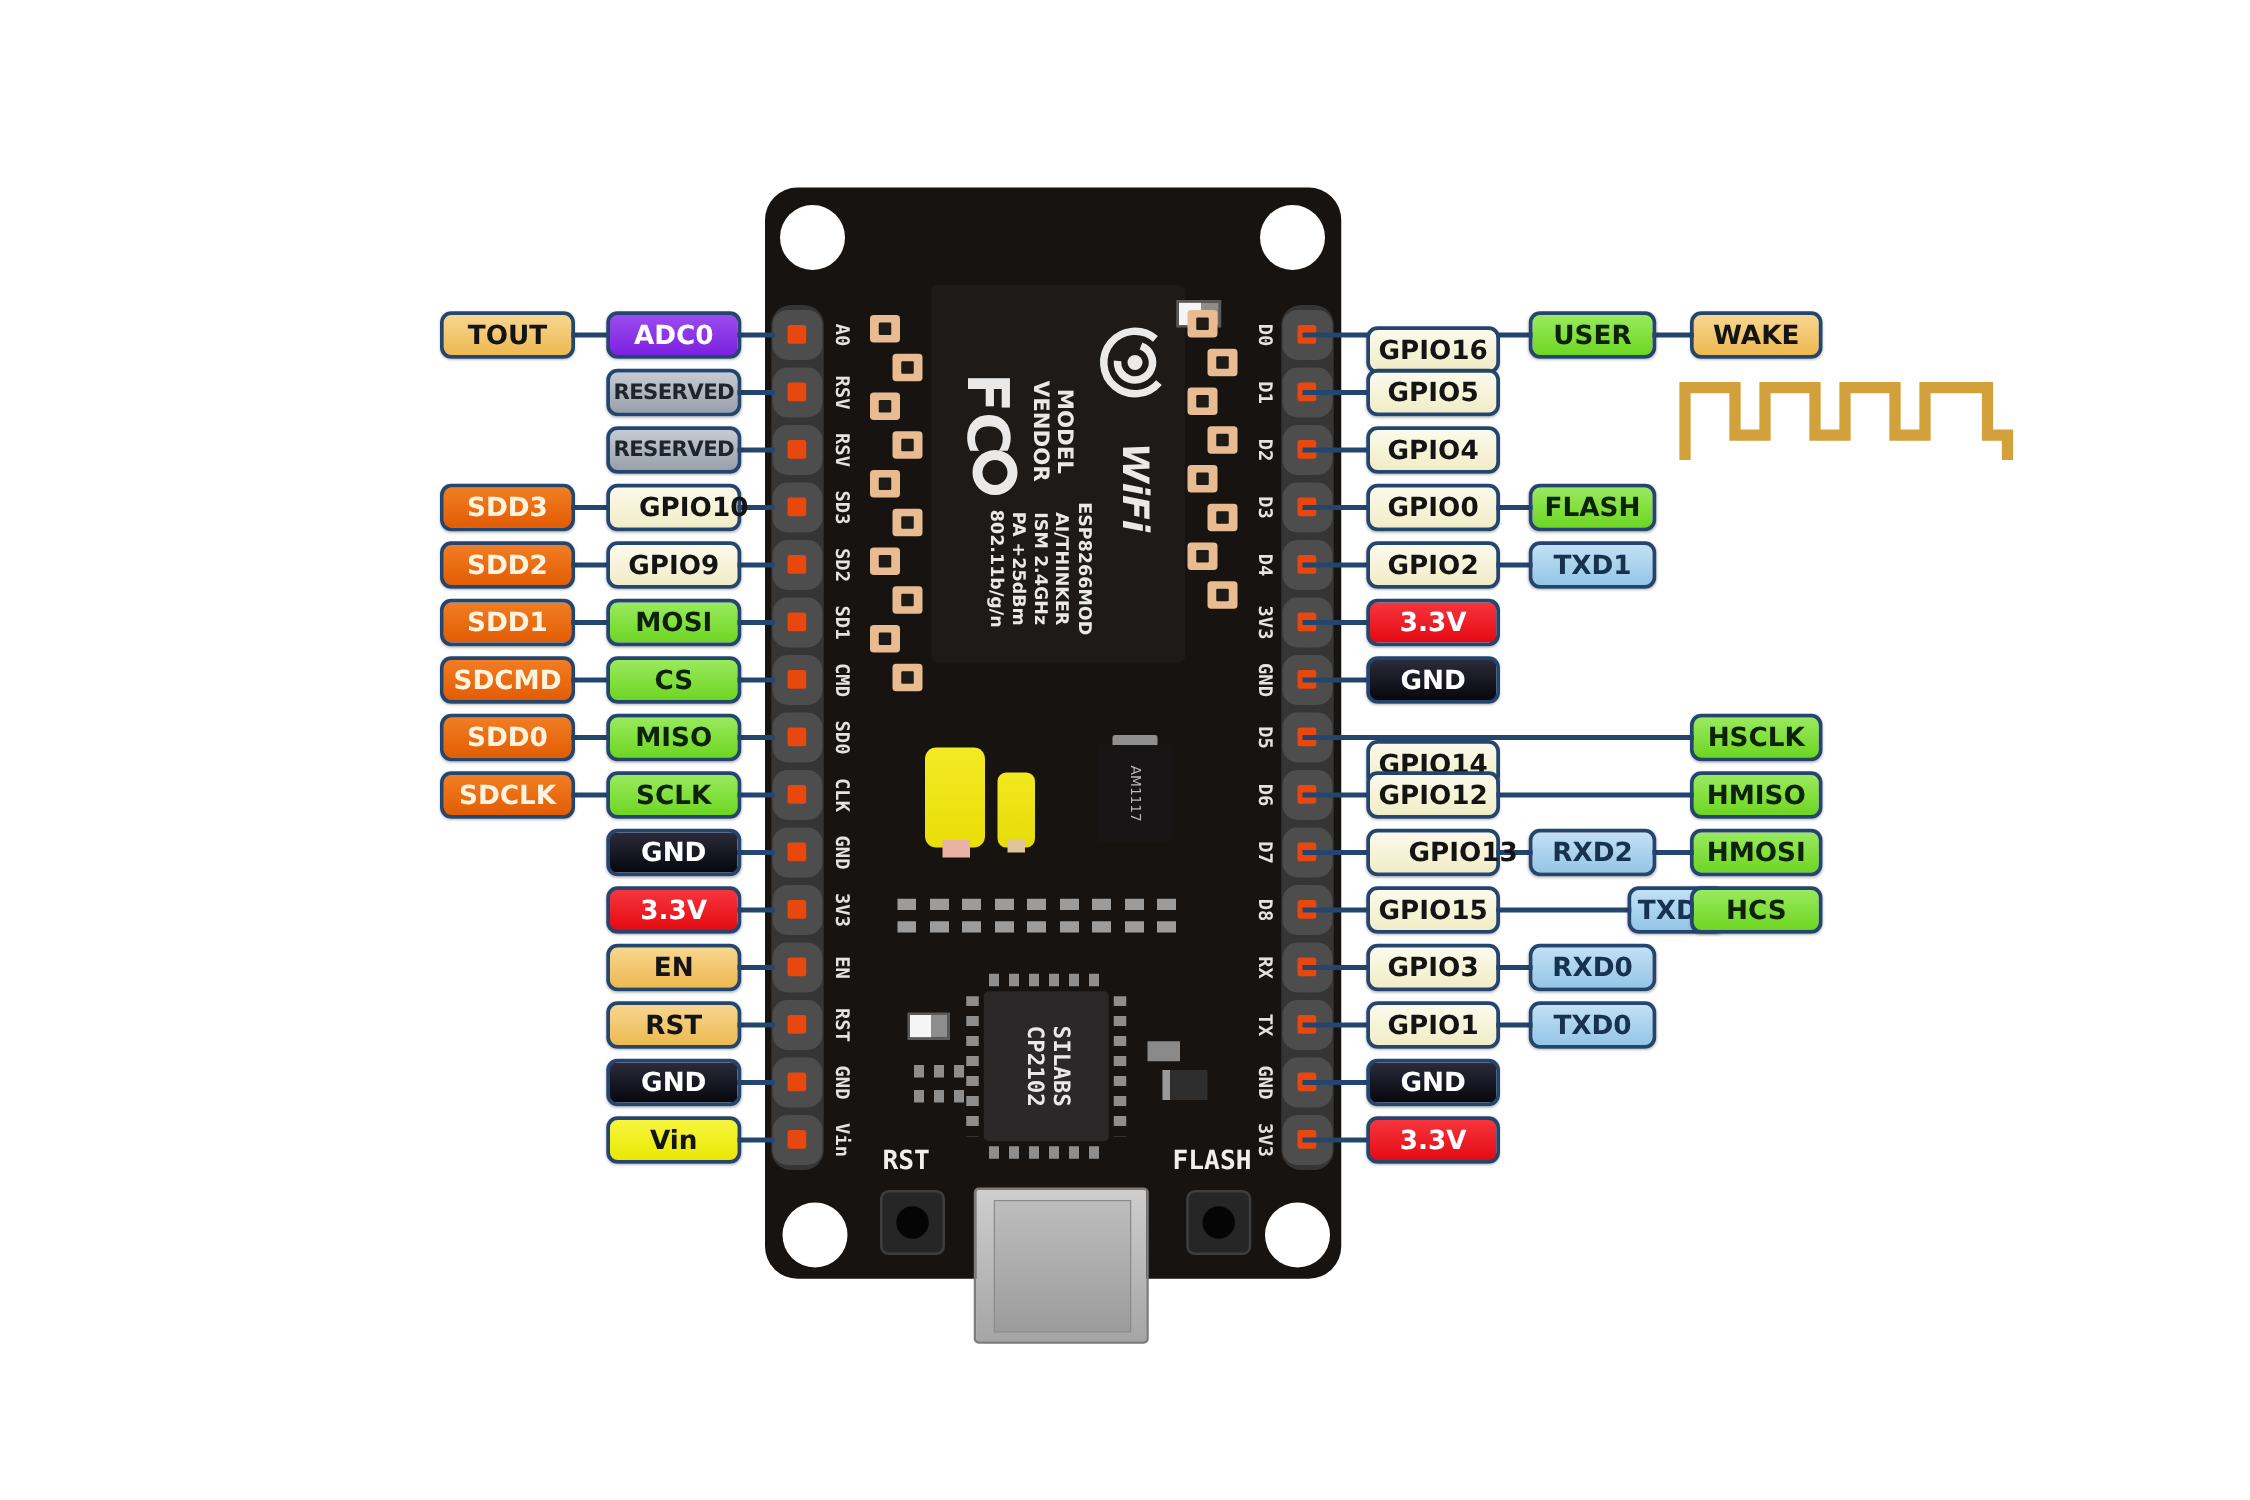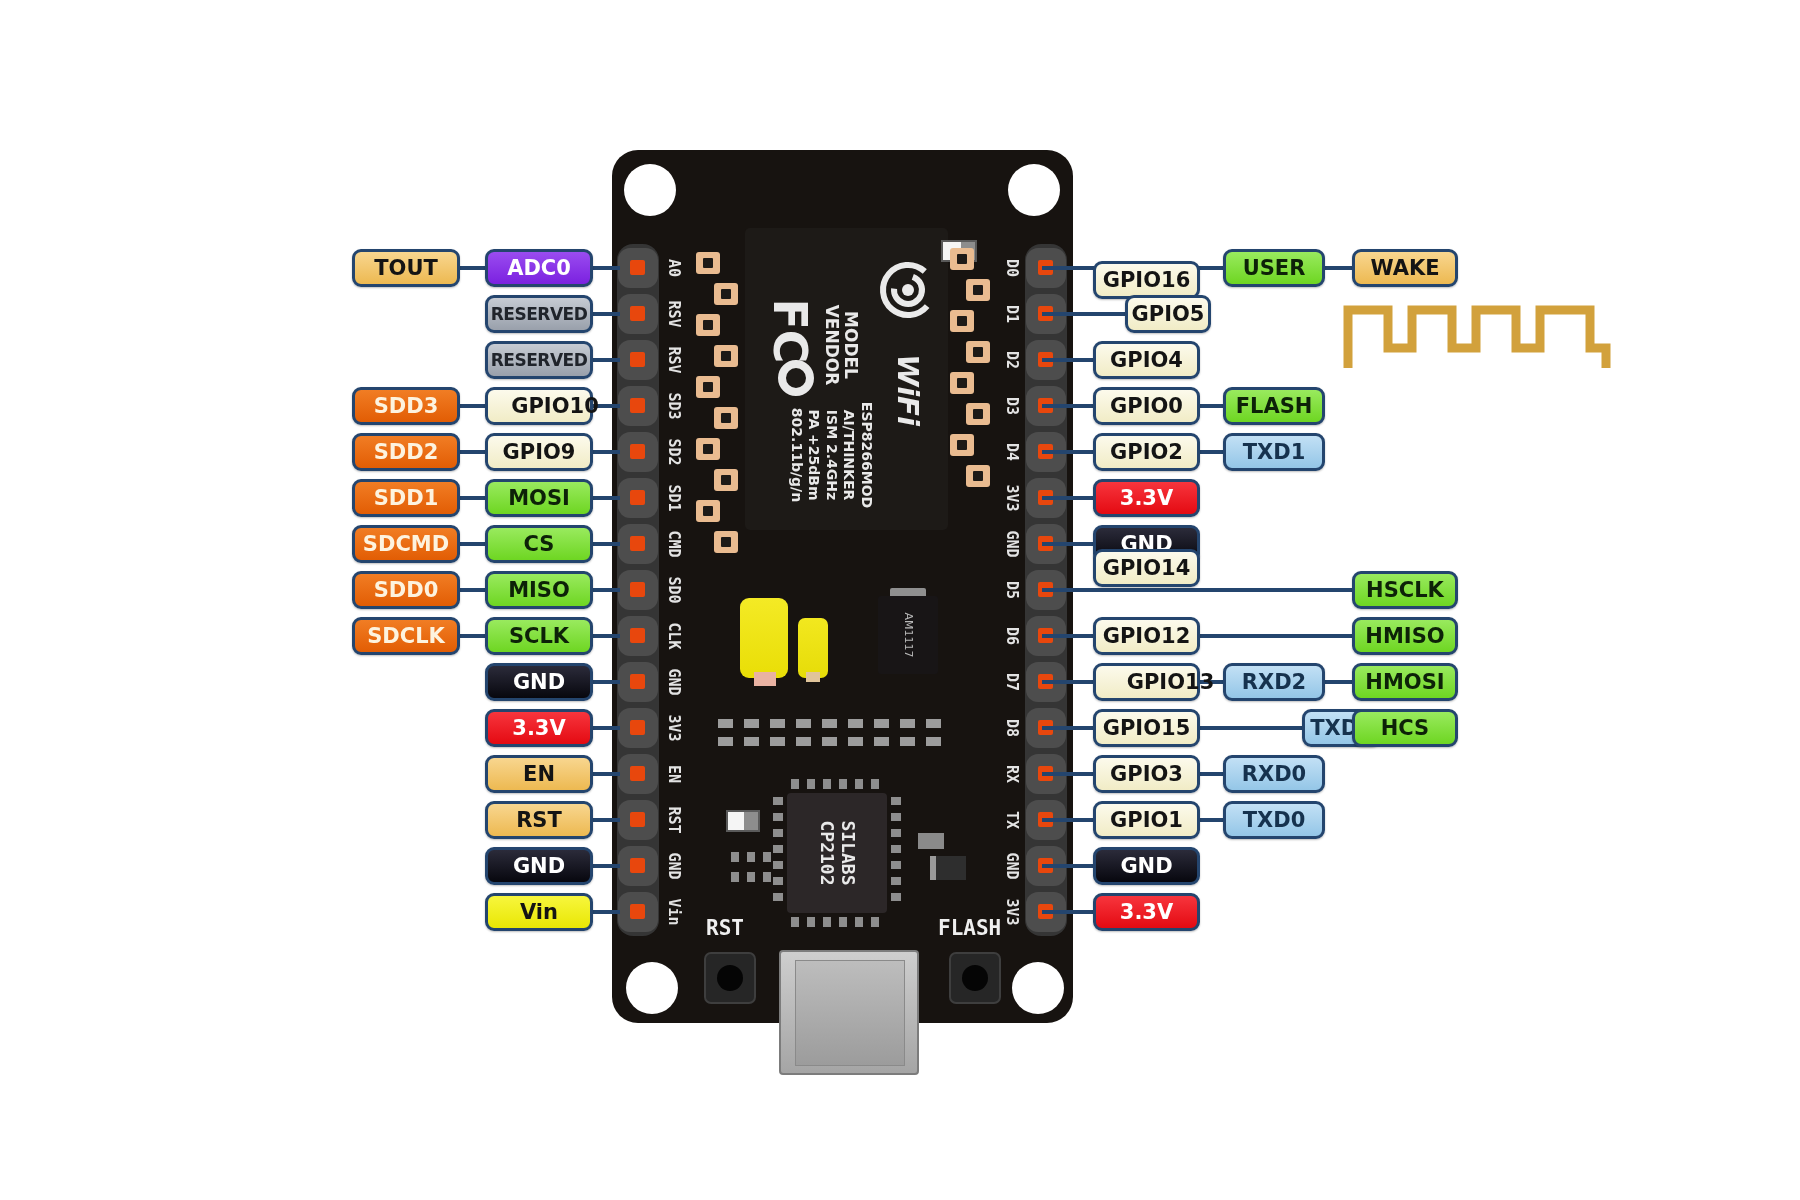--- a/index.html
+++ b/index.html
@@ -256,21 +256,21 @@
     <div class="silk" style="left: 652px; top: 904px;">Vin</div>
     <div class="line" style="left: 1042px; top: 266px; width: 363px;"></div>
     <div class="box c-cream" style="left: 1093px; top: 249px; width: 107px; margin-top: 12px;">GPIO16</div>
     <div class="box c-green" style="left: 1223px; top: 249px; width: 102px;">USER</div>
     <div class="box c-tan" style="left: 1352px; top: 249px; width: 106px;">WAKE</div>
     <div class="bump" style="left: 1026px; top: 248px;">
       <div class="dot"></div>
     </div>
     <div class="silk" style="left: 990px; top: 260px;">D0</div>
     <div class="line" style="left: 1042px; top: 312px; width: 108px;"></div>
-    <div class="box c-cream" style="left: 1125px; top: 295px; width: 86px;">GPIO5</div>
+    <div class="box c-cream" style="left: 1093px; top: 295px; width: 107px;">GPIO5</div>
     <div class="bump" style="left: 1026px; top: 294px;">
       <div class="dot"></div>
     </div>
     <div class="silk" style="left: 990px; top: 306px;">D1</div>
     <div class="line" style="left: 1042px; top: 358px; width: 108px;"></div>
     <div class="box c-cream" style="left: 1093px; top: 341px; width: 107px;">GPIO4</div>
     <div class="bump" style="left: 1026px; top: 340px;">
       <div class="dot"></div>
     </div>
     <div class="silk" style="left: 990px; top: 352px;">D2</div>
@@ -294,21 +294,21 @@
       <div class="dot"></div>
     </div>
     <div class="silk" style="left: 990px; top: 490px;">3V3</div>
     <div class="line" style="left: 1042px; top: 542px; width: 108px;"></div>
     <div class="box c-black" style="left: 1093px; top: 525px; width: 107px;">GND</div>
     <div class="bump" style="left: 1026px; top: 524px;">
       <div class="dot"></div>
     </div>
     <div class="silk" style="left: 990px; top: 536px;">GND</div>
     <div class="line" style="left: 1042px; top: 588px; width: 363px;"></div>
-    <div class="box c-cream" style="left: 1093px; top: 549px; width: 107px;">GPIO14</div>
+    <div class="box c-cream" style="left: 1093px; top: 592px; width: 107px;">GPIO14</div>
     <div class="box c-green" style="left: 1352px; top: 571px; width: 106px;">HSCLK</div>
     <div class="bump" style="left: 1026px; top: 570px;">
       <div class="dot"></div>
     </div>
     <div class="silk" style="left: 990px; top: 582px;">D5</div>
     <div class="line" style="left: 1042px; top: 634px; width: 363px;"></div>
     <div class="box c-cream" style="left: 1093px; top: 617px; width: 107px;">GPIO12</div>
     <div class="box c-green" style="left: 1352px; top: 617px; width: 106px;">HMISO</div>
     <div class="bump" style="left: 1026px; top: 616px;">
       <div class="dot"></div>

